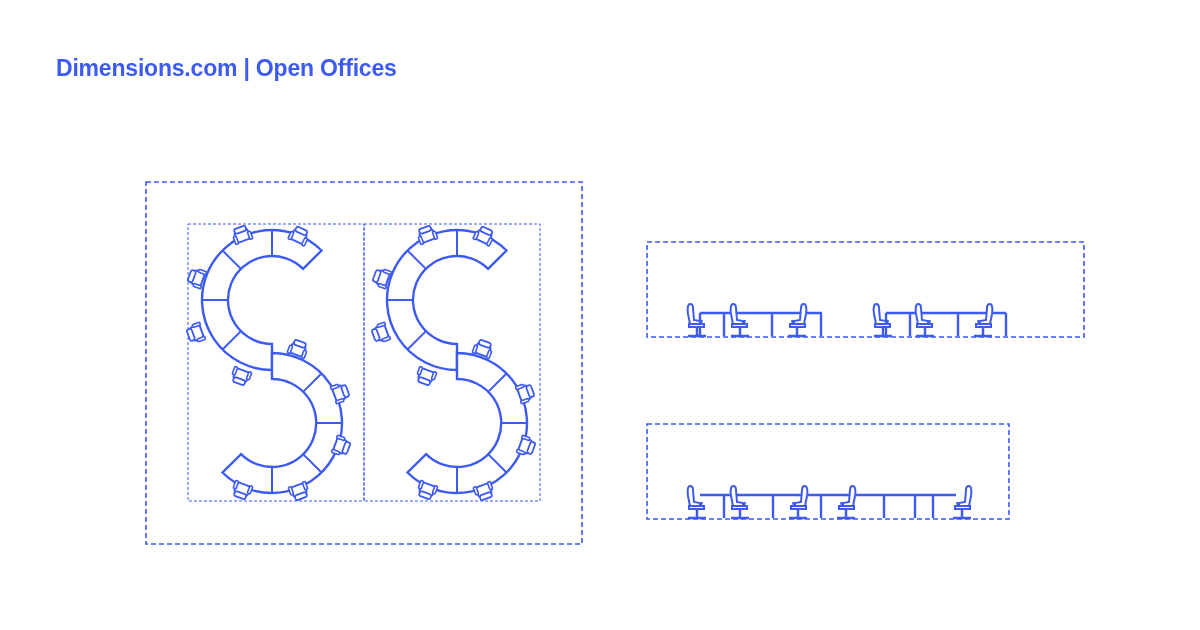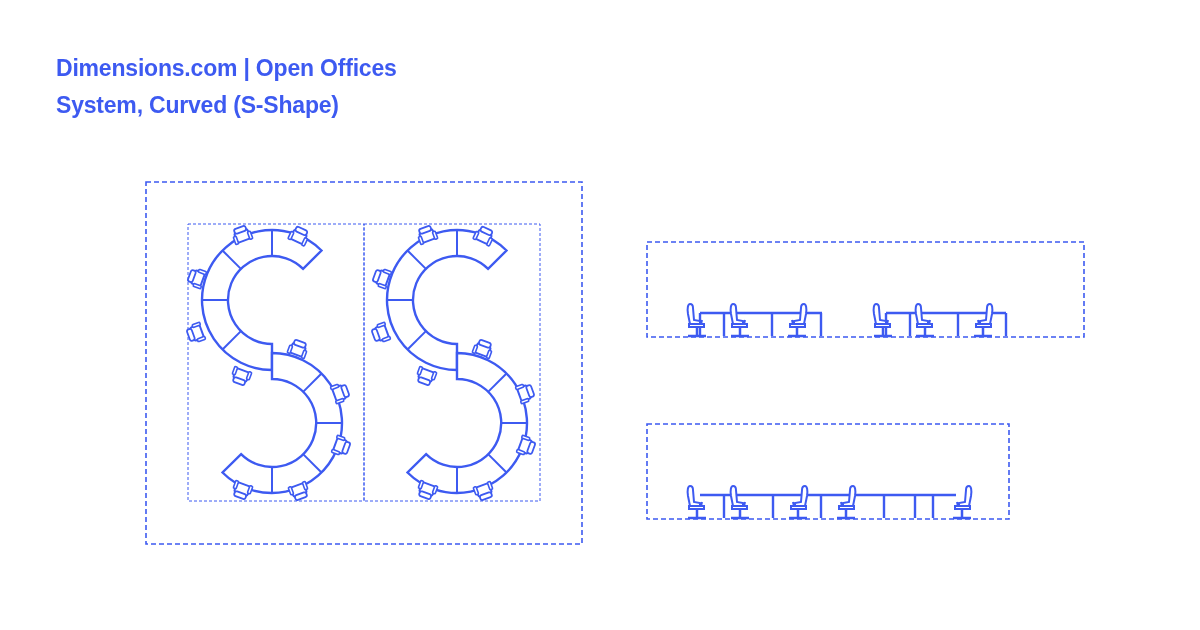--- a/index.html
+++ b/index.html
@@ -10,21 +10,20 @@
       letter-spacing: -0.2px;
     }
     .title span { display: block; }
     svg.drawing { position: absolute; left: 0; top: 0; }
   </style>
 </head>
 <body>
 
 <div class="title">
   <span>Dimensions.com | Open Offices</span>
-  <span>System, Curved (S-Shape)</span>
 </div>
 
 <svg class="drawing" width="1200" height="630" viewBox="0 0 1200 630" xmlns="http://www.w3.org/2000/svg">
   <defs>
 
     <g id="chairTop">
       <rect x="-7" y="-4" width="14" height="10" rx="2" fill="#fff" stroke="#3d5af1" stroke-width="2"></rect>
       <rect x="-9" y="-1" width="3" height="8" rx="1" fill="#fff" stroke="#3d5af1" stroke-width="1.6"></rect>
       <rect x="6" y="-1" width="3" height="8" rx="1" fill="#fff" stroke="#3d5af1" stroke-width="1.6"></rect>
       <rect x="-6" y="-8" width="12" height="5" rx="2" fill="#fff" stroke="#3d5af1" stroke-width="1.8"></rect>

